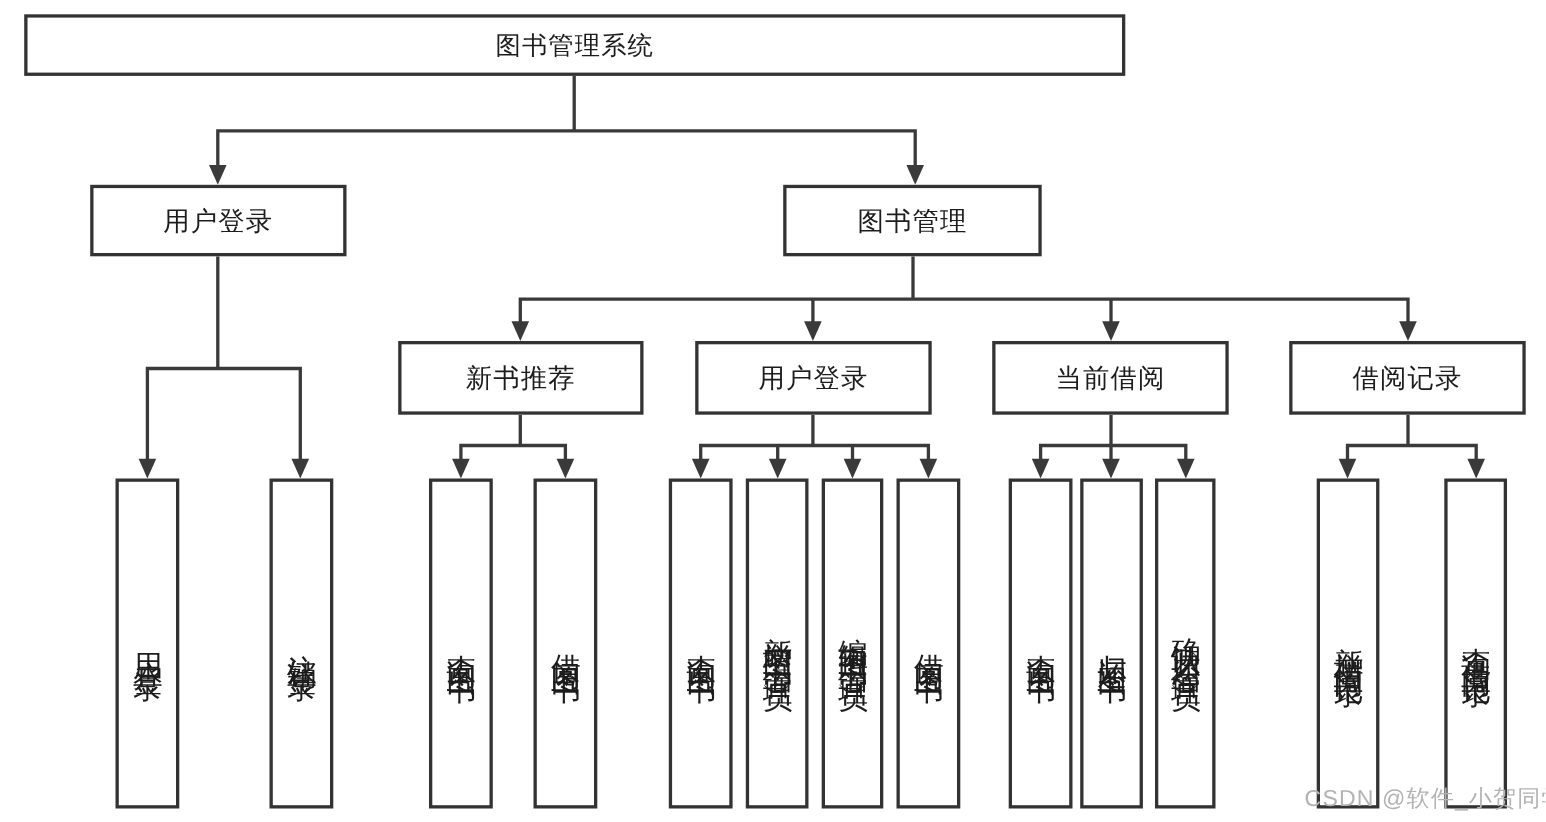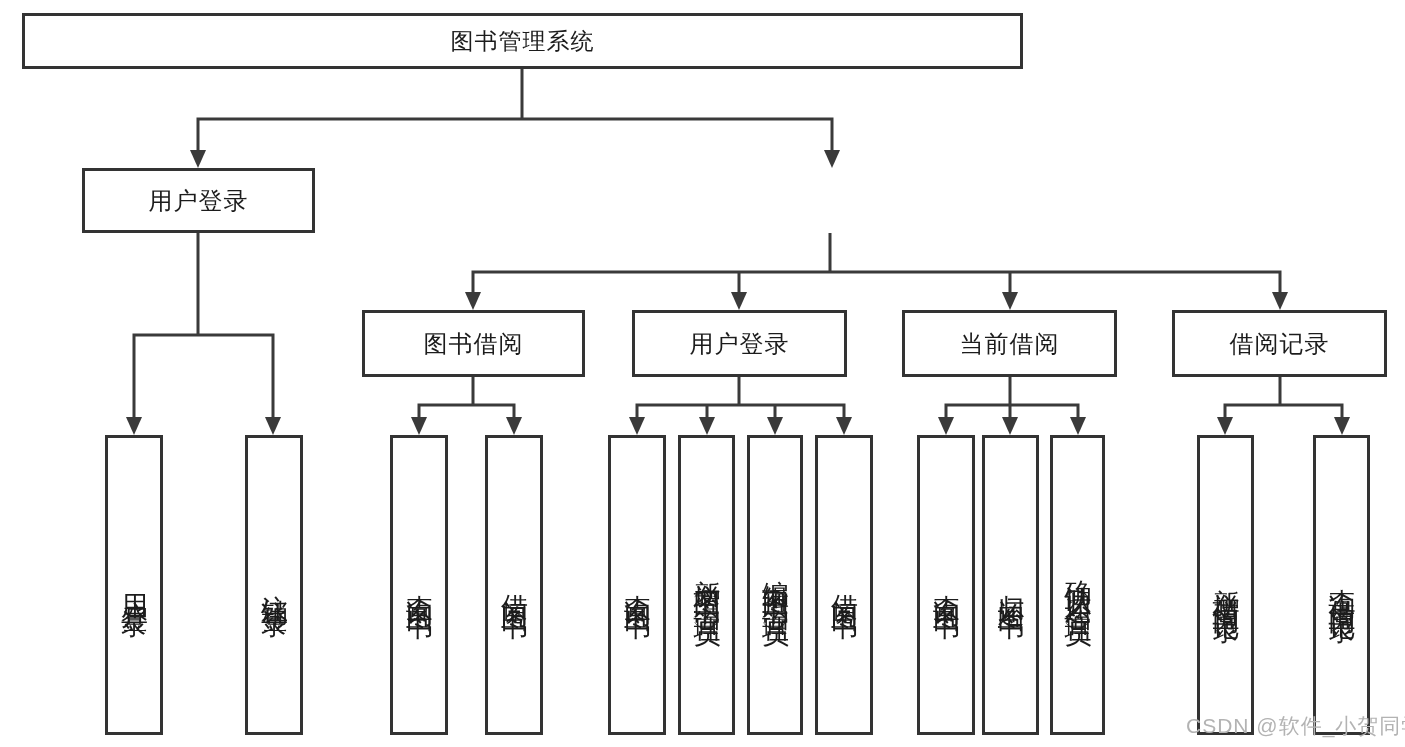--- a/index.html
+++ b/index.html
@@ -95,23 +95,26 @@
     </g>
   </svg>
 
   <div class="node root" style="left:22px;top:13px;width:1001px;height:56px">
     <span>图书管理系统</span>
   </div>
 
   <div class="node lvl" style="left:82px;top:168px;width:233px;height:65px">
     <span>用户登录</span>
   </div>
+  <div class="node lvl" style="left:712px;top:168px;width:235px;height:65px">
+    <span>图书管理</span>
+  </div>
 
   <div class="node lvl" style="left:362px;top:310px;width:223px;height:67px">
-    <span>图书借阅</span>
+    <span>新书推荐</span>
   </div>
   <div class="node lvl" style="left:632px;top:310px;width:215px;height:67px">
     <span>用户登录</span>
   </div>
   <div class="node lvl" style="left:1172px;top:310px;width:215px;height:67px">
     <span>借阅记录</span>
   </div>
   <div class="node lvl" style="left:902px;top:310px;width:215px;height:67px">
     <span>当前借阅</span>
   </div>

